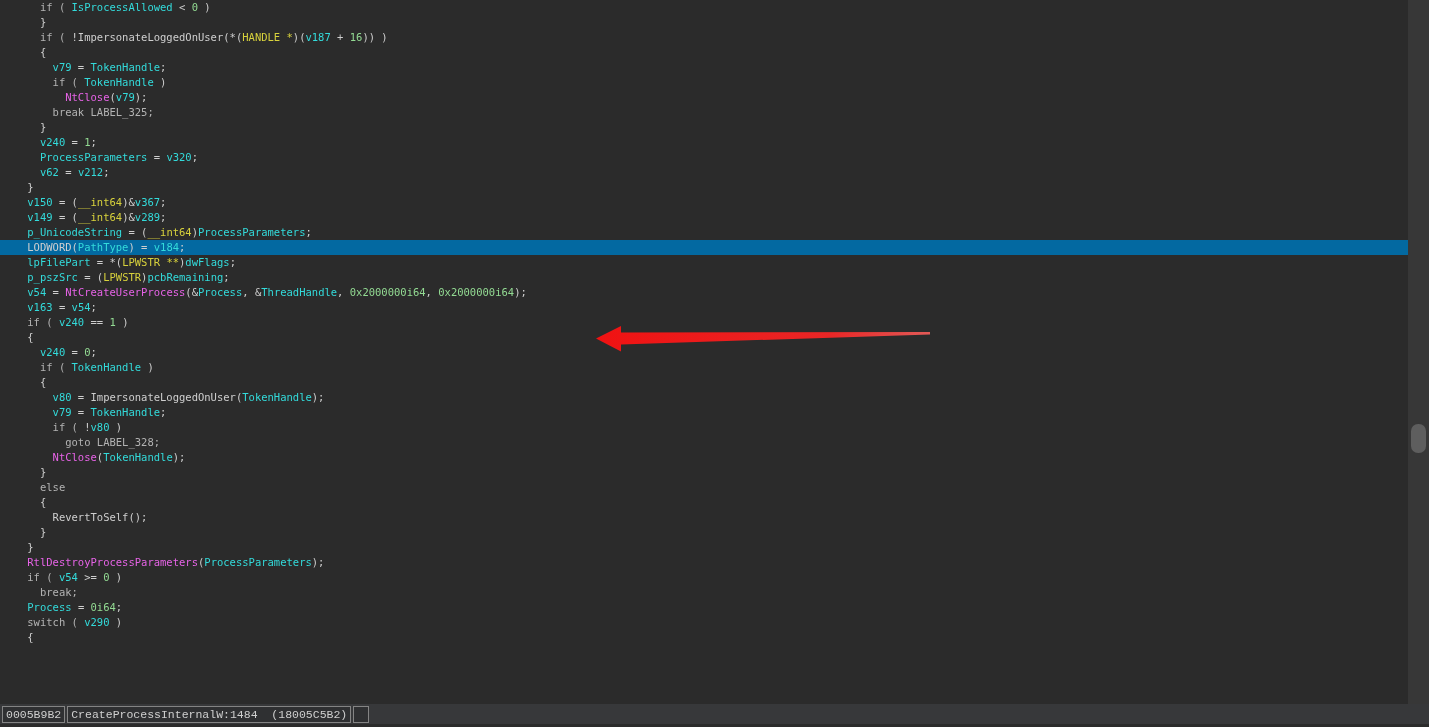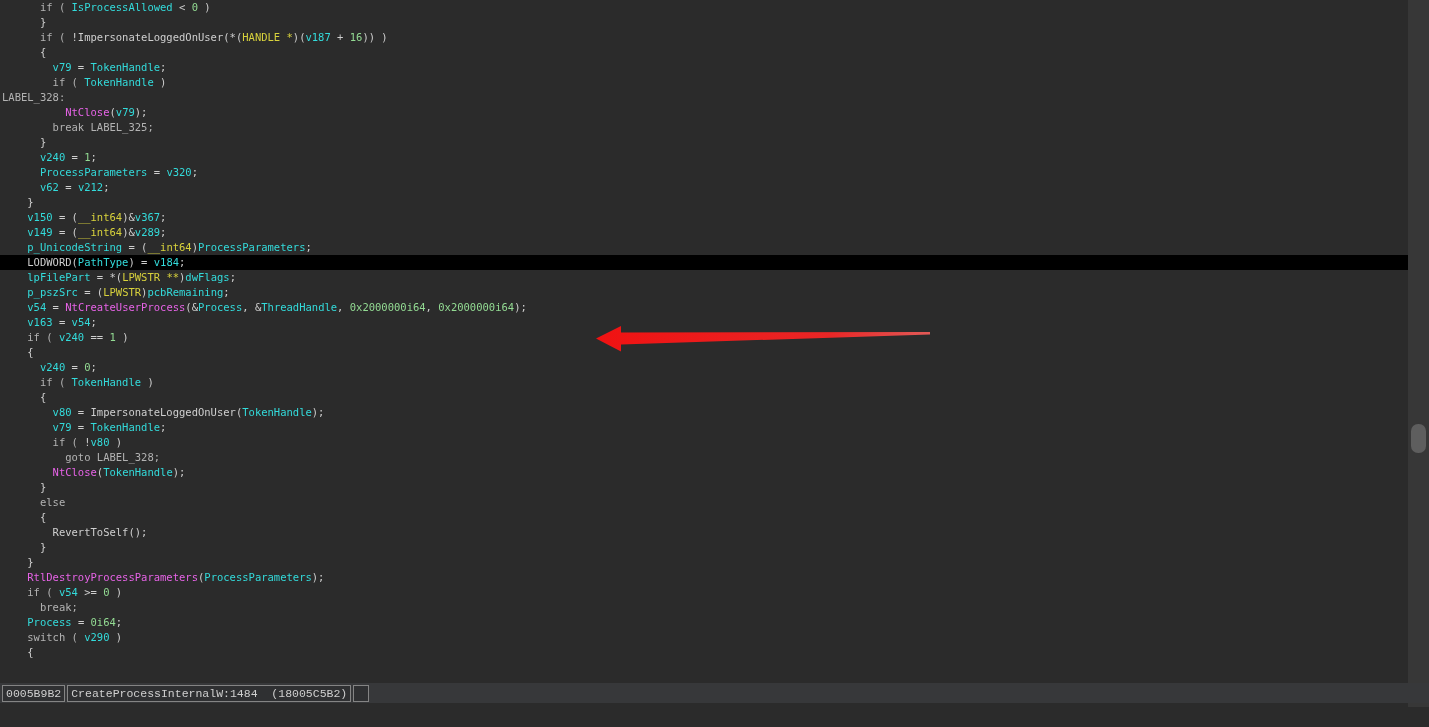--- a/index.html
+++ b/index.html
@@ -10,41 +10,41 @@
   }
   
   .code-area {
     position:absolute; left:0; top:0; width:1408px; height:707px;
     overflow:hidden; padding:0;
   }
   .line {
     height:15px; line-height:15px; font-size:10.5px;
     white-space:pre; padding-left:2px;
   }
-  .line.hl { background:#000000; }
+  .line.hl { background:#0369a1; }
   .c-d { color:#cfcfcf; }                 
   .c-k { color:#b3b3b3; }                 
   .c-v { color:#33dbdb; }                 
   .c-t { color:#d8d23c;margin-top:42px; }                 
   .c-n { color:#93db93; }                 
   .c-f { color:#e763e7; }                 
   
   .arrow-svg { position:absolute; left:0; top:0; pointer-events:none; z-index:5; }
   
   .scrollbar-track {
     position:absolute; right:0; top:0; width:21px; height:707px;
     background:#373737;
   }
   .scrollbar-thumb {
     position:absolute; left:3px; top:424px; width:15px; height:29px;
     background:#5e5e5e; border-radius:7px;
   }
   
   .status-bar {
-    position:absolute; left:0; top:683px; width:1429px; height:20px;
+    position:absolute; left:0; top:704px; width:1429px; height:20px;
     background:#37383a; display:flex; align-items:center;
     font-family:"Liberation Mono", monospace; font-size:11.5px; color:#cfcfcf;
   }
   .status-box {
     height:15px; line-height:15px; border:1px solid #848484;
     background:#2f3032; padding:0 3px; margin-left:2px;
     white-space:pre; display:inline-block;
   }
   .status-box.empty { min-width:8px; }
 </style>
@@ -53,21 +53,20 @@
 
 <div class="screen">
 
   <div class="code-area" id="code-area">
       <div class="line"><span class="c-k">      if ( </span><span class="c-v">IsProcessAllowed</span><span class="c-d"> &lt; </span><span class="c-n">0</span><span class="c-d"> )</span></div>
       <div class="line"><span class="c-d">      }</span></div>
       <div class="line"><span class="c-k">      if ( </span><span class="c-d">!ImpersonateLoggedOnUser(*(</span><span class="c-t">HANDLE *</span><span class="c-d">)(</span><span class="c-v">v187</span><span class="c-d"> + </span><span class="c-n">16</span><span class="c-d">)) )</span></div>
       <div class="line"><span class="c-d">      {</span></div>
       <div class="line"><span class="c-d">        </span><span class="c-v">v79</span><span class="c-d"> = </span><span class="c-v">TokenHandle</span><span class="c-d">;</span></div>
       <div class="line"><span class="c-k">        if ( </span><span class="c-v">TokenHandle</span><span class="c-d"> )</span></div>
-      <div class="line"><span class="c-k">LABEL_328:</span></div>
       <div class="line"><span class="c-d">          </span><span class="c-f">NtClose</span><span class="c-d">(</span><span class="c-v">v79</span><span class="c-d">);</span></div>
       <div class="line"><span class="c-k">        break LABEL_325;</span></div>
       <div class="line"><span class="c-d">      }</span></div>
       <div class="line"><span class="c-d">      </span><span class="c-v">v240</span><span class="c-d"> = </span><span class="c-n">1</span><span class="c-d">;</span></div>
       <div class="line"><span class="c-d">      </span><span class="c-v">ProcessParameters</span><span class="c-d"> = </span><span class="c-v">v320</span><span class="c-d">;</span></div>
       <div class="line"><span class="c-d">      </span><span class="c-v">v62</span><span class="c-d"> = </span><span class="c-v">v212</span><span class="c-d">;</span></div>
       <div class="line"><span class="c-d">    }</span></div>
       <div class="line"><span class="c-d">    </span><span class="c-v">v150</span><span class="c-d"> = (</span><span class="c-t">__int64</span><span class="c-d">)&amp;</span><span class="c-v">v367</span><span class="c-d">;</span></div>
       <div class="line"><span class="c-d">    </span><span class="c-v">v149</span><span class="c-d"> = (</span><span class="c-t">__int64</span><span class="c-d">)&amp;</span><span class="c-v">v289</span><span class="c-d">;</span></div>
       <div class="line"><span class="c-d">    </span><span class="c-v">p_UnicodeString</span><span class="c-d"> = (</span><span class="c-t">__int64</span><span class="c-d">)</span><span class="c-v">ProcessParameters</span><span class="c-d">;</span></div>

